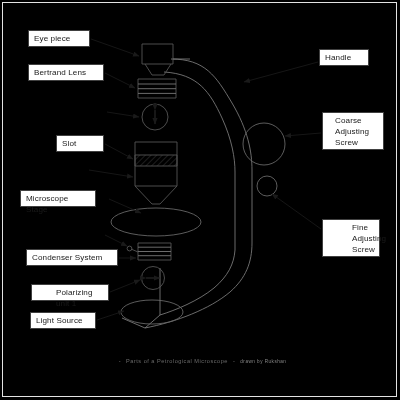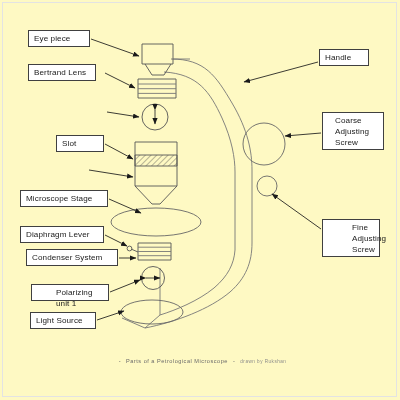--- a/index.html
+++ b/index.html
@@ -4,21 +4,21 @@
 <style>
   html, body {
     margin: 0;
     padding: 0;
     background: #ffffff;
   }
   #canvas {
     position: relative;
     width: 400px;
     height: 400px;
-    background: #fef9c3;
+    background: #000000;
     font-family: "Liberation Sans", sans-serif;
     overflow: hidden;
   }
   #frame {
     position: absolute;
     left: 2px;
     top: 2px;
     width: 395px;
     height: 395px;
     border: 1px solid #e3e3e3;
@@ -135,24 +135,23 @@
       <line x1="119" y1="258" x2="136" y2="258" marker-end="url(#arw)"></line>
       <line x1="110" y1="292" x2="140" y2="280" marker-end="url(#arw)"></line>
       <line x1="97" y1="320" x2="124" y2="311" marker-end="url(#arw)"></line>
       <line x1="318" y1="62" x2="244" y2="82" marker-end="url(#arw)"></line>
       <line x1="321" y1="133" x2="285" y2="136" marker-end="url(#arw)"></line>
       <line x1="321" y1="229" x2="272" y2="194" marker-end="url(#arw)"></line>
     </g>
   </svg>
 
   <div class="lbl" style="left: 28px; top: 30px; width: 62px; height: 17px;">Eye piece</div>
-  <div class="lbl" style="left: 28px; top: 64px; width: 68px; height: 17px;">Bertrand Lens</div>
+  <div class="lbl" style="left: 28px; top: 64px; width: 76px; height: 17px;">Bertrand Lens</div>
   <div class="lbl" style="left: 56px; top: 135px; width: 48px; height: 17px;">Slot</div>
-  <div class="lbl" style="left: 20px; top: 190px; width: 88px; height: 17px;">Microscope Stage</div>
-  <div class="lbl" style="left: 20px; top: 226px; width: 84px; height: 17px;">Diaphragm Lever</div>
+  <div class="lbl" style="left: 20px; top: 190px; width: 76px; height: 17px;">Microscope Stage</div>
   <div class="lbl" style="left: 26px; top: 249px; width: 92px; height: 17px;">Condenser System</div>
   <div class="lbl" style="left: 31px; top: 284px; width: 78px; height: 17px; padding-left: 24px;">Polarizing unit 1</div>
   <div class="lbl" style="left: 319px; top: 49px; width: 50px; height: 17px;">Handle</div>
   <div class="lbl" style="left: 30px; top: 312px; width: 66px; height: 17px;">Light Source</div>
   <div class="lbl" style="left: 322px; top: 112px; width: 62px; height: 38px; padding-left: 12px;">Coarse
 Adjusting
 Screw</div>
   <div class="lbl" style="left: 322px; top: 219px; width: 58px; height: 38px; padding-left: 29px;">Fine
 Adjusting
 Screw</div>

